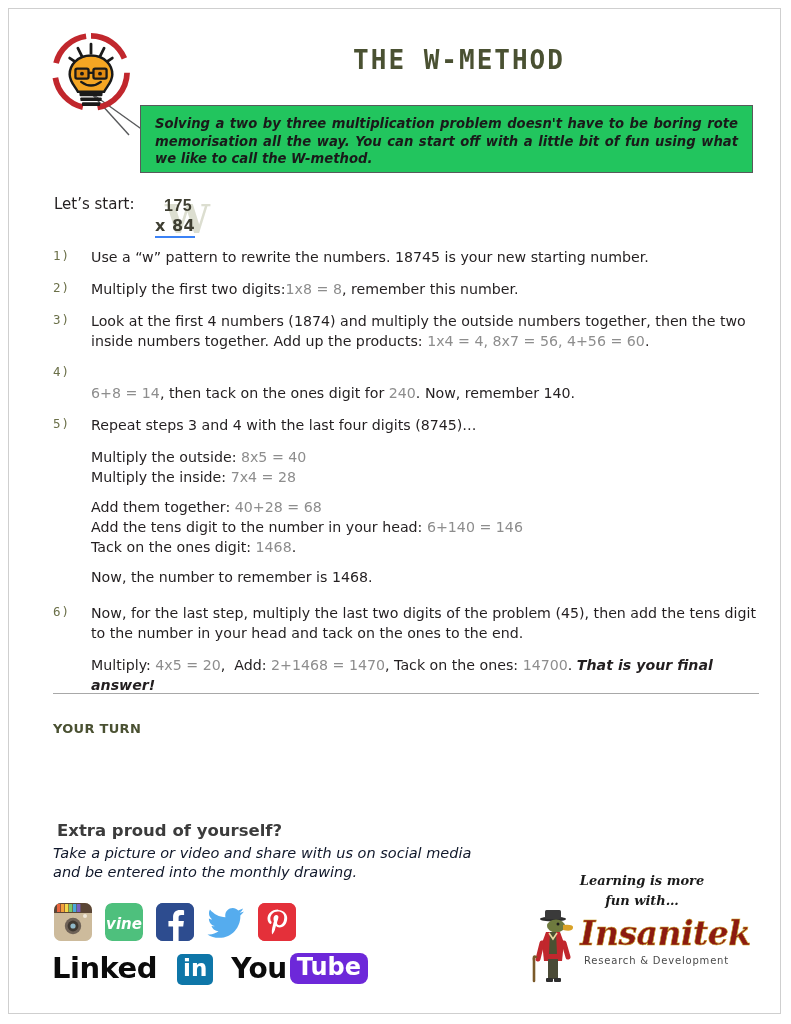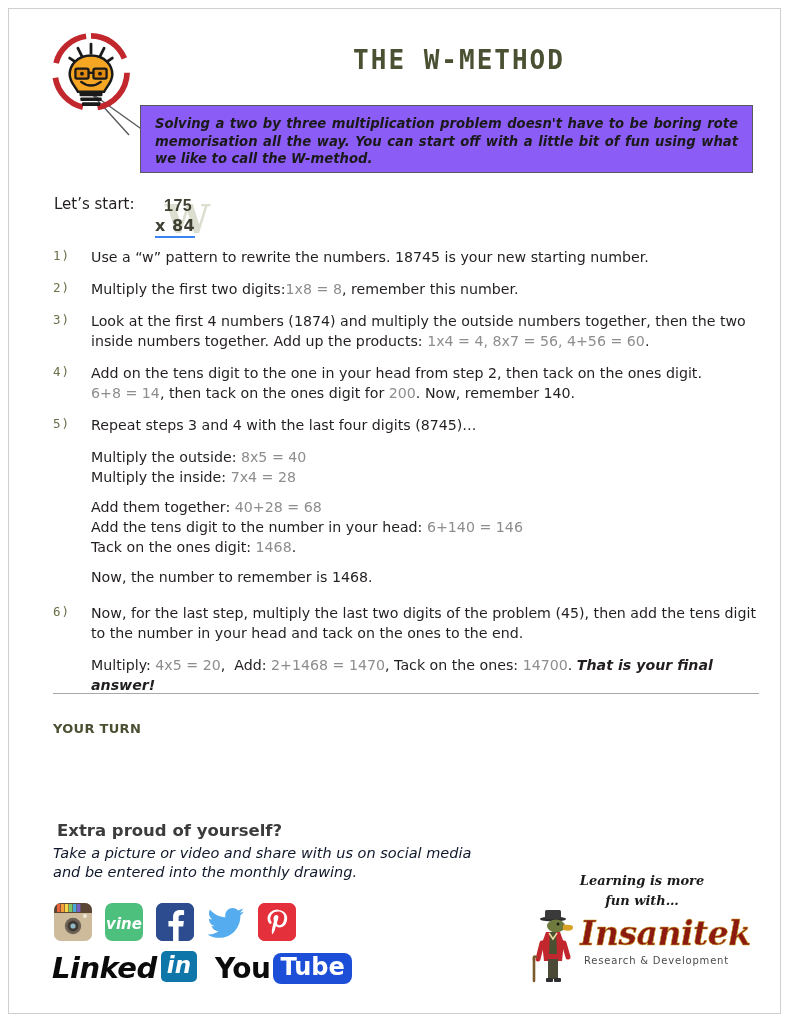--- a/index.html
+++ b/index.html
@@ -49,21 +49,21 @@
     letter-spacing: 2px;
     color: #4a5132;
   }
   .bubble {
     position: absolute;
     left: 131px;
     top: 96px;
     width: 613px;
     height: 68px;
     border: 1.5px solid #58595b;
-    background: #8b5cf6;
+    background: #22c55e;
     box-sizing: border-box;
     padding: 9px 14px 0 14px;
   }
   .bubble p {
     margin: 0;
     font-family: "DejaVu Sans", sans-serif;
     font-style: italic;
     font-weight: 600;
     font-size: 13.2px;
     line-height: 17.5px;
@@ -377,22 +377,22 @@
     <div class="step">
       <span class="step-num">3)</span>
       <div class="step-body">
         <span>Look at the first 4 numbers (1874) and multiply the outside numbers together, then the two inside numbers together. Add up the products: </span><span class="math">1x4 = 4, 8x7 = 56, 4+56 = 60</span><span>.</span>
       </div>
     </div>
 
     <div class="step">
       <span class="step-num">4)</span>
       <div class="step-body">
-        <span>Add on the tens digit to the one in your head from step 2, then tack on the ones digit.</span><br>
-        <span class="math">6+8 = 14</span><span>, then tack on the ones digit for </span><span class="math">200</span><span>. Now, remember 140.</span>
+        <br>
+        <span class="math">6+8 = 14</span><span>, then tack on the ones digit for </span><span class="math">240</span><span>. Now, remember 140.</span>
       </div>
     </div>
 
     <div class="step">
       <span class="step-num">5)</span>
       <div class="step-body">
         <span>Repeat steps 3 and 4 with the last four digits (8745)…</span>
       </div>
     </div>
 
@@ -497,28 +497,28 @@
                  0.02 0.17 0.25 0.21 0.35 0.08 0.14-0.18 1.97-2.38 2.59-4.58
                  0.18-0.62 1.01-3.86 1.01-3.86 0.5 0.92 1.95 1.73 3.49 1.73
                  4.6 0 7.71-4.06 7.71-9.5 0-4.11-3.6-7.95-9.07-7.95 Z" fill="#ffffff"></path>
       </svg>
     </div>
 
   </div>
 
   <div class="wordmark-row">
 
-    <div style="display:flex;align-items:flex-start;gap:4px;font-style:italic;">
+    <div style="display:flex;align-items:flex-end;gap:20px;">
       <span style="font-family:'DejaVu Sans',sans-serif;font-weight:bold;font-size:29px;color:#0b0b0b;letter-spacing:-0.5px;">Linked</span>
       <span style="font-family:'DejaVu Sans',sans-serif;font-weight:bold;font-size:23px;color:#ffffff;background:#0e76a8;border-radius:5px;padding:1px 6px 4px 6px;line-height:26px;">in</span>
     </div>
 
     <div style="display:flex;align-items:center;gap:3px;">
       <span style="font-family:'DejaVu Sans',sans-serif;font-weight:bold;font-size:28px;color:#0b0b0b;letter-spacing:-0.5px;">You</span>
-      <span style="font-family:'DejaVu Sans',sans-serif;font-weight:bold;font-size:24px;color:#ffffff;background:#1d4ed8;border-radius:8px;padding:0px 7px 3px 7px;line-height:28px;">Tube</span>
+      <span style="font-family:'DejaVu Sans',sans-serif;font-weight:bold;font-size:24px;color:#ffffff;background:#6d28d9;border-radius:8px;padding:0px 7px 3px 7px;line-height:28px;">Tube</span>
     </div>
 
   </div>
 
   <div class="brand">
     <div class="brand-tag">
       <span>Learning is more</span><br>
       <span>fun with…</span>
     </div>
 

